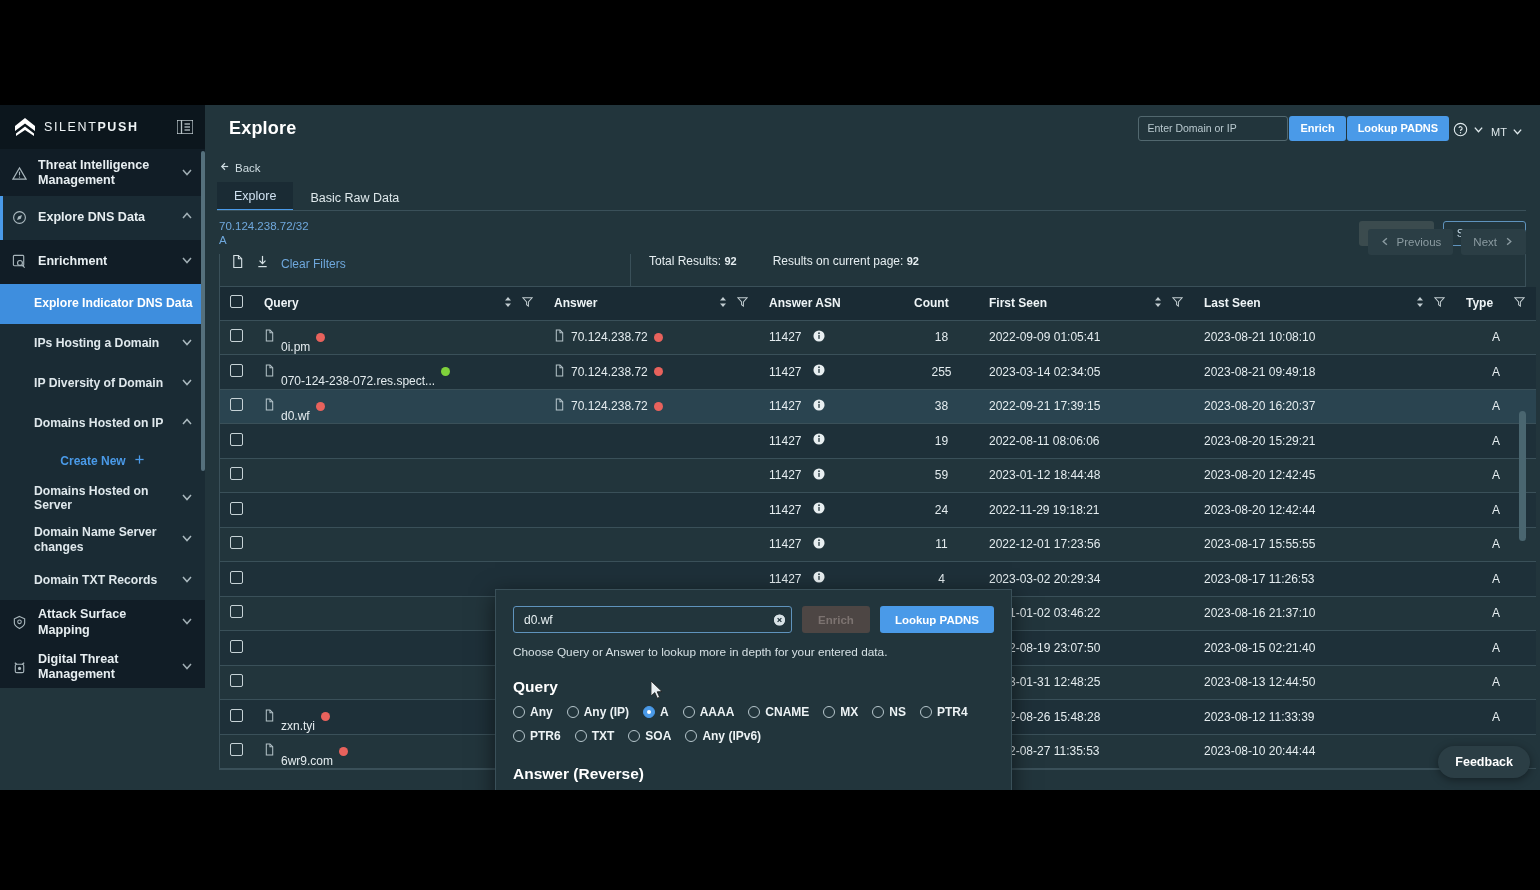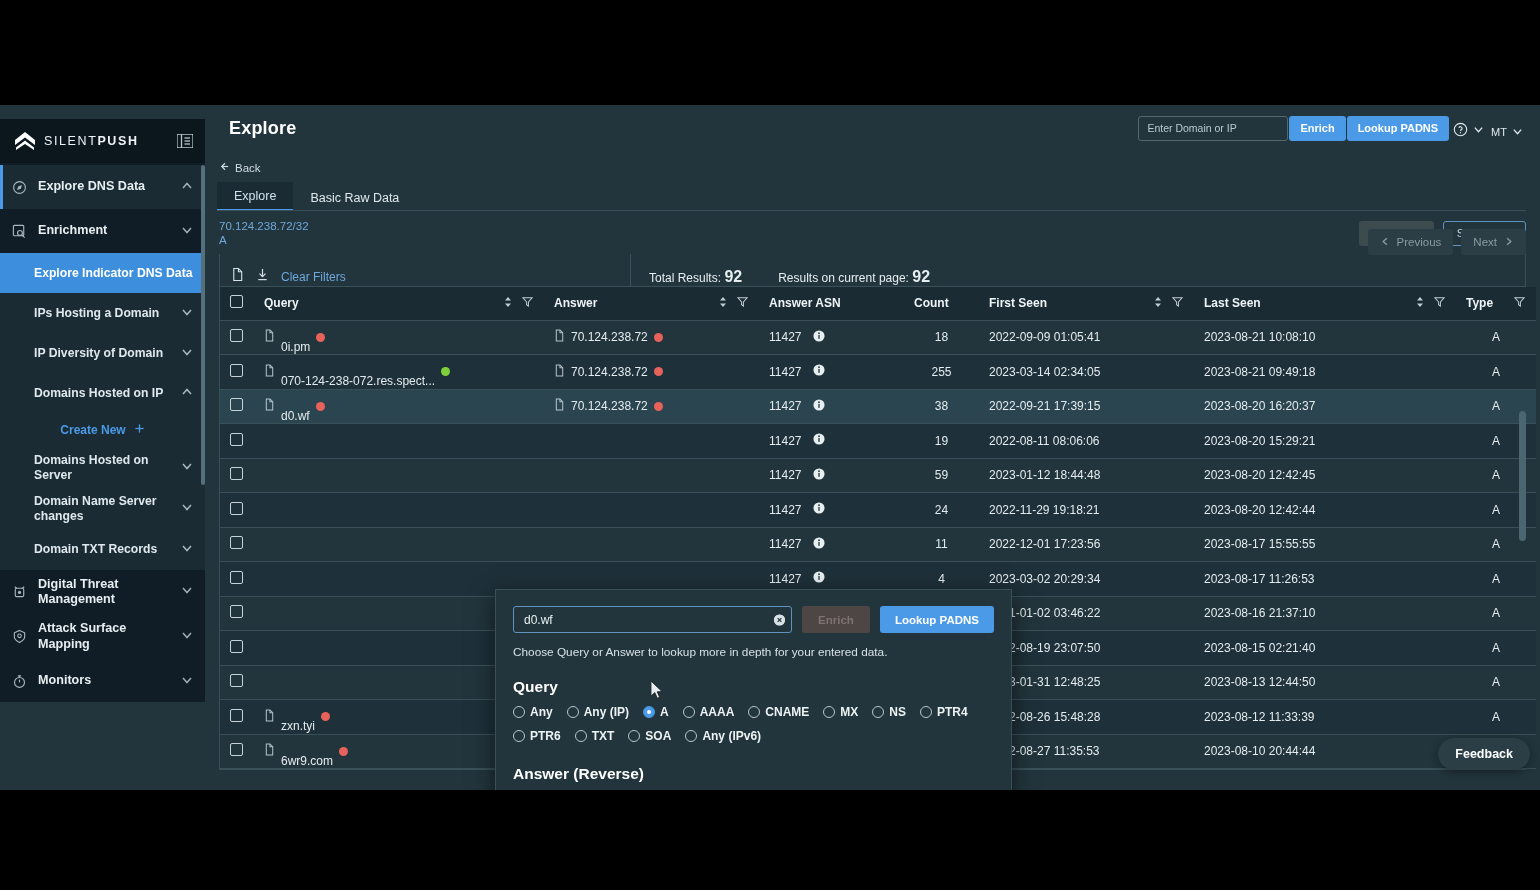--- a/index.html
+++ b/index.html
@@ -21,21 +21,20 @@
     display: flex;
   }
 
   
   .sidebar {
     width: 205px; height: 583px;
     background: #111d26;
     position: relative;
     flex: 0 0 205px;
     overflow: hidden;
-    margin-top: 14px;
   }
   .brand {
     height: 44px;
     background: #0c161d;
     display: flex; align-items: center;
     padding: 0 12px 0 14px;
     gap: 8px;
   }
   .logo-mark { width: 22px; height: 20px; flex: 0 0 22px; }
   .brand-name {
@@ -158,28 +157,28 @@
   .pgbtn {
     background: #2b3e45; color: #8b9ba1; border: none; border-radius: 3px;
     height: 26px; padding: 0 12px; font-size: 11.5px; cursor: pointer;
     display: flex; align-items: center; gap: 6px;
     font-family: "Liberation Sans", sans-serif;
   }
 
   
   .panel { margin: 0 14px; border: 1px solid #3a5059; border-top: none; background: #22353c; }
   .toolbar {
-    height: 33px; display: flex; align-items: flex-end;
+    height: 33px; display: flex; align-items: flex-start;
     border-bottom: 1px solid #3a5059;
   }
   .tb-left { display: flex; align-items: center; gap: 12px; padding-left: 11px; width: 410px; }
   .tb-link { color: #6fa8dd; font-size: 12px; cursor: pointer; }
   .tb-sep { width: 1px; align-self: stretch; background: #3a5059; }
   .tb-stat { color: #e6eef1; font-size: 12px; padding: 0 18px; white-space: nowrap; }
-  .tb-stat b { font-weight: 700; font-size: 16px; }
+  .tb-stat b { font-weight: 700; font-size: 11px; }
 
   table { width: 100%; border-collapse: collapse; table-layout: fixed; }
   thead th {
     background: #1a2b34; color: #eef4f6; font-size: 12px; font-weight: 700;
     text-align: left; height: 33px; padding: 0 0 0 10px;
     border-bottom: 1px solid #3a5059;
   }
   th .th-in { display: flex; align-items: center; }
   th .th-tools { margin-left: auto; display: flex; gap: 10px; padding-right: 11px; }
   .ic-sort, .ic-filter { opacity: .85; cursor: pointer; }
@@ -254,21 +253,21 @@
     width: 12px; height: 12px; border-radius: 50%;
     border: 1.5px solid #b6c6cc; background: transparent;
     flex: 0 0 12px; display: flex; align-items: center; justify-content: center;
   }
   .rb.on { border-color: #4a9ae8; background: #4a9ae8; }
   .rb.on::after { content:''; width: 4px; height: 4px; border-radius: 50%; background: #fff; }
 
   .cursor { position: absolute; left: 446px; top: 530px; z-index: 90; }
 
   .feedback {
-    position: absolute; right: 10px; bottom: 20px;
+    position: absolute; right: 10px; bottom: 12px;
     background: #2b3e45; color: #fff;
     border-radius: 16px; padding: 9px 17px;
     font-size: 12.5px; font-weight: 700; cursor: pointer;
     box-shadow: 0 2px 8px rgba(0,0,0,.4);
     z-index: 50;
   }
 </style>
 </head>
 <body>
 
@@ -291,20 +290,35 @@
           <line x1="4.5" y1="0" x2="4.5" y2="14" stroke="#d6e1e5" stroke-width="1.3"></line>
           <line x1="7.5" y1="4" x2="13" y2="4" stroke="#d6e1e5" stroke-width="1.3"></line>
           <line x1="7.5" y1="7" x2="13" y2="7" stroke="#d6e1e5" stroke-width="1.3"></line>
           <line x1="7.5" y1="10" x2="13" y2="10" stroke="#d6e1e5" stroke-width="1.3"></line>
         </svg>
       </span>
     </div>
 
     <nav class="nav">
 
+      <div class="nav-item">
+        <span class="ni-icon">
+          <svg viewBox="0 0 16 16" width="15" height="15">
+                <path d="M8 2 L15 14 L1 14 Z" fill="none" stroke="#cfdde2" stroke-width="1.2"></path>
+                <line x1="8" y1="6" x2="8" y2="10" stroke="#cfdde2" stroke-width="1.2"></line>
+                <circle cx="8" cy="11.8" r=".7" fill="#cfdde2"></circle>
+              </svg>
+        </span>
+        <span class="ni-label">Threat Intelligence Management</span>
+        <span class="ni-chev">
+          <svg viewBox="0 0 12 12" width="12" height="12">
+                <polyline points="2,4 6,8.5 10,4" fill="none" stroke="#cfdde2" stroke-width="1.5"></polyline>
+              </svg>
+        </span>
+      </div>
 
       <div class="nav-item group-open">
         <span class="ni-icon">
           <svg viewBox="0 0 16 16" width="15" height="15">
                 <circle cx="8" cy="8" r="6.3" fill="none" stroke="#cfdde2" stroke-width="1.2"></circle>
                 <path d="M10.6 5.4 L6.6 6.8 L5.4 10.6 L9.4 9.2 Z" fill="#cfdde2"></path>
               </svg>
         </span>
         <span class="ni-label">Explore DNS Data</span>
         <span class="ni-chev">
@@ -370,45 +384,45 @@
           <span class="ns-chev"><svg viewBox="0 0 12 12" width="12" height="12">
                   <polyline points="2,4 6,8.5 10,4" fill="none" stroke="#cfdde2" stroke-width="1.5"></polyline>
                 </svg></span>
         </div>
         <div class="nav-subitem">
           <span class="ns-label">Domain TXT Records</span>
           <span class="ns-chev"><svg viewBox="0 0 12 12" width="12" height="12">
                   <polyline points="2,4 6,8.5 10,4" fill="none" stroke="#cfdde2" stroke-width="1.5"></polyline>
                 </svg></span>
         </div>
+      </div>
+
+      <div class="nav-item">
+        <span class="ni-icon">
+          <svg viewBox="0 0 16 16" width="15" height="15">
+                <path d="M8 1.5 L13.5 4 V8.5 C13.5 11.5 8 14.5 8 14.5 C8 14.5 2.5 11.5 2.5 8.5 V4 Z" fill="none" stroke="#cfdde2" stroke-width="1.2"></path>
+                <circle cx="8" cy="7.3" r="1.9" fill="none" stroke="#cfdde2" stroke-width="1.1"></circle>
+              </svg>
+        </span>
+        <span class="ni-label">Attack Surface Mapping</span>
+        <span class="ni-chev"><svg viewBox="0 0 12 12" width="12" height="12">
+                <polyline points="2,4 6,8.5 10,4" fill="none" stroke="#cfdde2" stroke-width="1.5"></polyline>
+              </svg></span>
       </div>
 
       <div class="nav-item">
         <span class="ni-icon">
           <svg viewBox="0 0 16 16" width="15" height="15">
                 <rect x="3.5" y="4.5" width="9" height="9" rx="1.6" fill="none" stroke="#cfdde2" stroke-width="1.2"></rect>
                 <line x1="3" y1="3" x2="5" y2="4.6" stroke="#cfdde2" stroke-width="1.2"></line>
                 <line x1="13" y1="3" x2="11" y2="4.6" stroke="#cfdde2" stroke-width="1.2"></line>
                 <circle cx="8" cy="9" r="1.7" fill="#cfdde2"></circle>
               </svg>
         </span>
         <span class="ni-label">Digital Threat Management</span>
-        <span class="ni-chev"><svg viewBox="0 0 12 12" width="12" height="12">
-                <polyline points="2,4 6,8.5 10,4" fill="none" stroke="#cfdde2" stroke-width="1.5"></polyline>
-              </svg></span>
-      </div>
-
-      <div class="nav-item">
-        <span class="ni-icon">
-          <svg viewBox="0 0 16 16" width="15" height="15">
-                <path d="M8 1.5 L13.5 4 V8.5 C13.5 11.5 8 14.5 8 14.5 C8 14.5 2.5 11.5 2.5 8.5 V4 Z" fill="none" stroke="#cfdde2" stroke-width="1.2"></path>
-                <circle cx="8" cy="7.3" r="1.9" fill="none" stroke="#cfdde2" stroke-width="1.1"></circle>
-              </svg>
-        </span>
-        <span class="ni-label">Attack Surface Mapping</span>
         <span class="ni-chev"><svg viewBox="0 0 12 12" width="12" height="12">
                 <polyline points="2,4 6,8.5 10,4" fill="none" stroke="#cfdde2" stroke-width="1.5"></polyline>
               </svg></span>
       </div>
 
       <div class="nav-item">
         <span class="ni-icon">
           <svg viewBox="0 0 16 16" width="15" height="15">
                 <circle cx="8" cy="9" r="5.3" fill="none" stroke="#cfdde2" stroke-width="1.2"></circle>
                 <line x1="8" y1="9" x2="8" y2="6" stroke="#cfdde2" stroke-width="1.2"></line>

